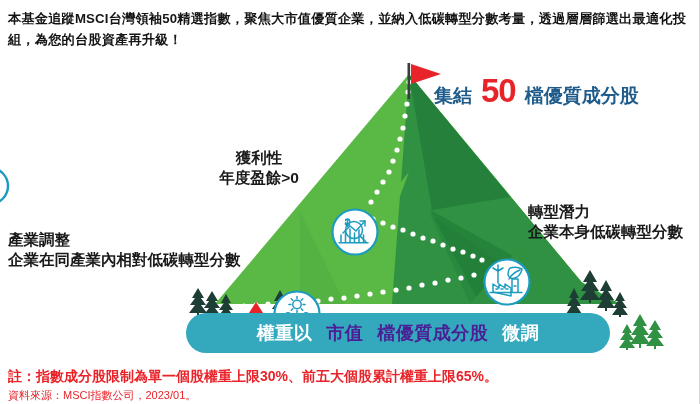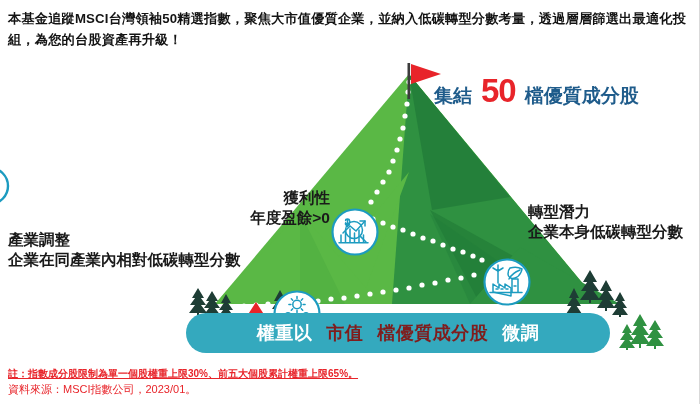--- a/index.html
+++ b/index.html
@@ -32,46 +32,46 @@
     left:434px;top:76px;width:260px;
     font-size:19px;color:#1F5C8B;white-space:nowrap;
     display:flex;align-items:baseline;gap:9px;
   }
   #label-summit .num{
     color:#E8242A;font-size:33px;font-weight:bold;
     line-height:.9;letter-spacing:-1px;
   }
 
   #label-profit{
-    left:212px;top:148px;width:118px;text-align:right;font-size:15.5px;margin-top:40px;
+    left:200px;top:148px;width:118px;text-align:center;font-size:15.5px;
   }
   #label-profit .l2{font-size:15.5px;}
 
   #label-industry{
     left:8px;top:230px;width:262px;font-size:15.5px;
   }
 
   #label-transition{
     left:528px;top:202px;width:172px;text-align:left;font-size:15.5px;
   }
 
   
   .banner{
     position:absolute;left:186px;top:313px;width:424px;height:40px;
     background:#34A9BE;border-radius:20px;
     display:flex;align-items:center;justify-content:center;
     color:#ffffff;font-size:18px;font-weight:bold;letter-spacing:.5px;
     box-sizing:border-box;
     gap:14px;
   }
-  .banner .hl{color:#7f1d1d;text-align:right;}
+  .banner .hl{color:#4c1d95;text-align:right;}
 
   
   .footnote{position:absolute;left:8px;top:366px;width:600px;}
-  .fn1{font-size:10px;font-weight:bold;color:#E8242A;line-height:1.5;text-decoration:underline;}
+  .fn1{font-size:14px;font-weight:bold;color:#E8242A;line-height:1.5;}
   .fn2{font-size:11px;color:#E8242A;line-height:1.5;}
 
   
   .edge-right{position:absolute;right:0;top:0;width:1px;height:404px;background:#d9d9d9;}
 </style>
 </head>
 <body>
 
 <div id="page">
 

